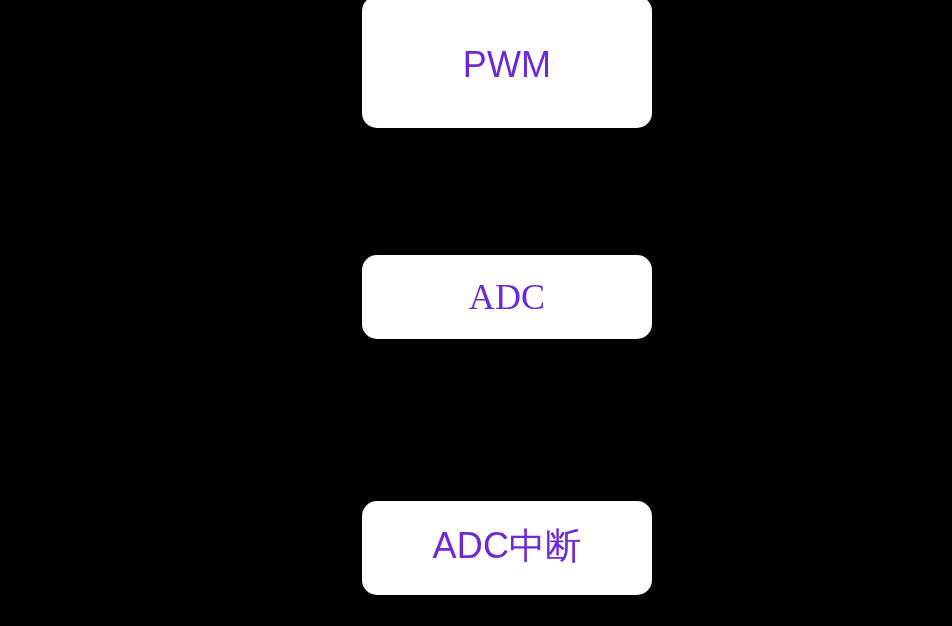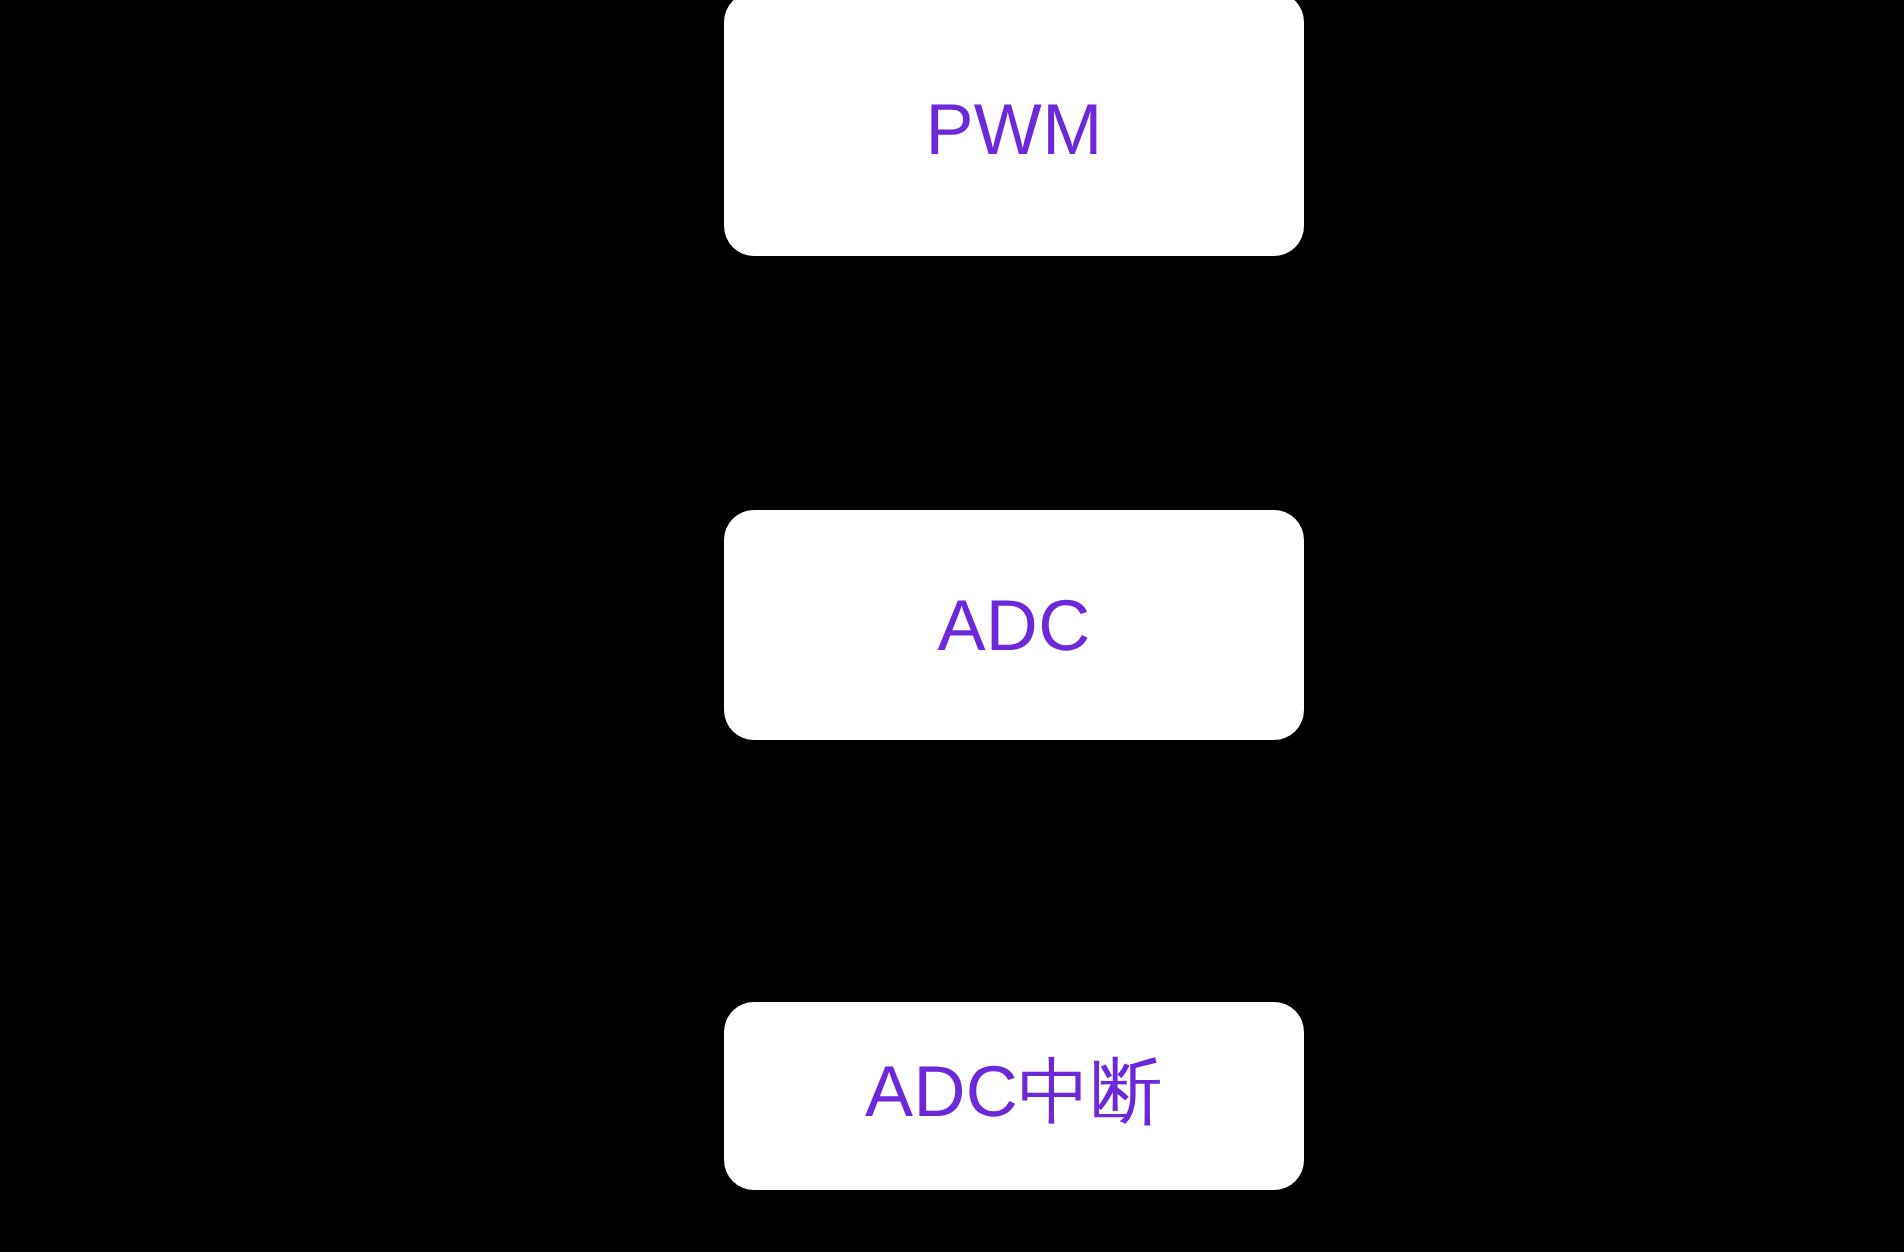--- a/index.html
+++ b/index.html
@@ -45,21 +45,22 @@
   }
   #node-pwm .node-label {
     position: relative;
     top: 3px;
   }
   
   #node-adc {
     left: 362px;
     top: 255px;
     width: 290px;
-    height: 115px;
+    height: 84px;
+    font-family: Liberation Serif, serif;
   }
   
   #node-adc-interrupt {
     left: 362px;
     top: 501px;
     width: 290px;
     height: 94px;
   }
   #node-adc-interrupt .node-label {
     position: relative;

